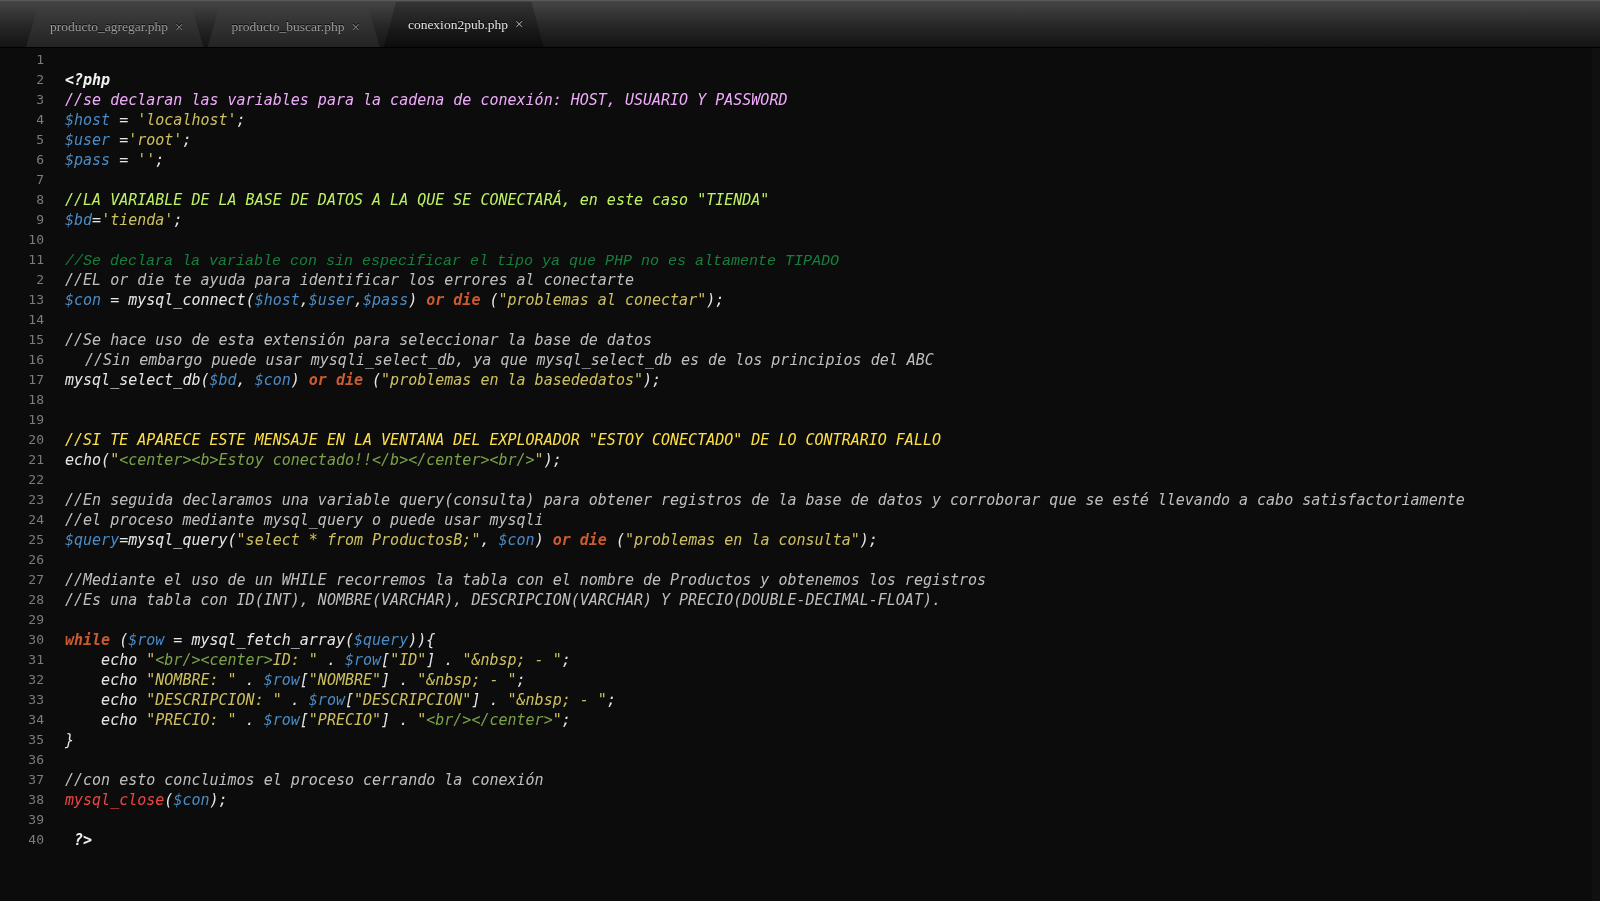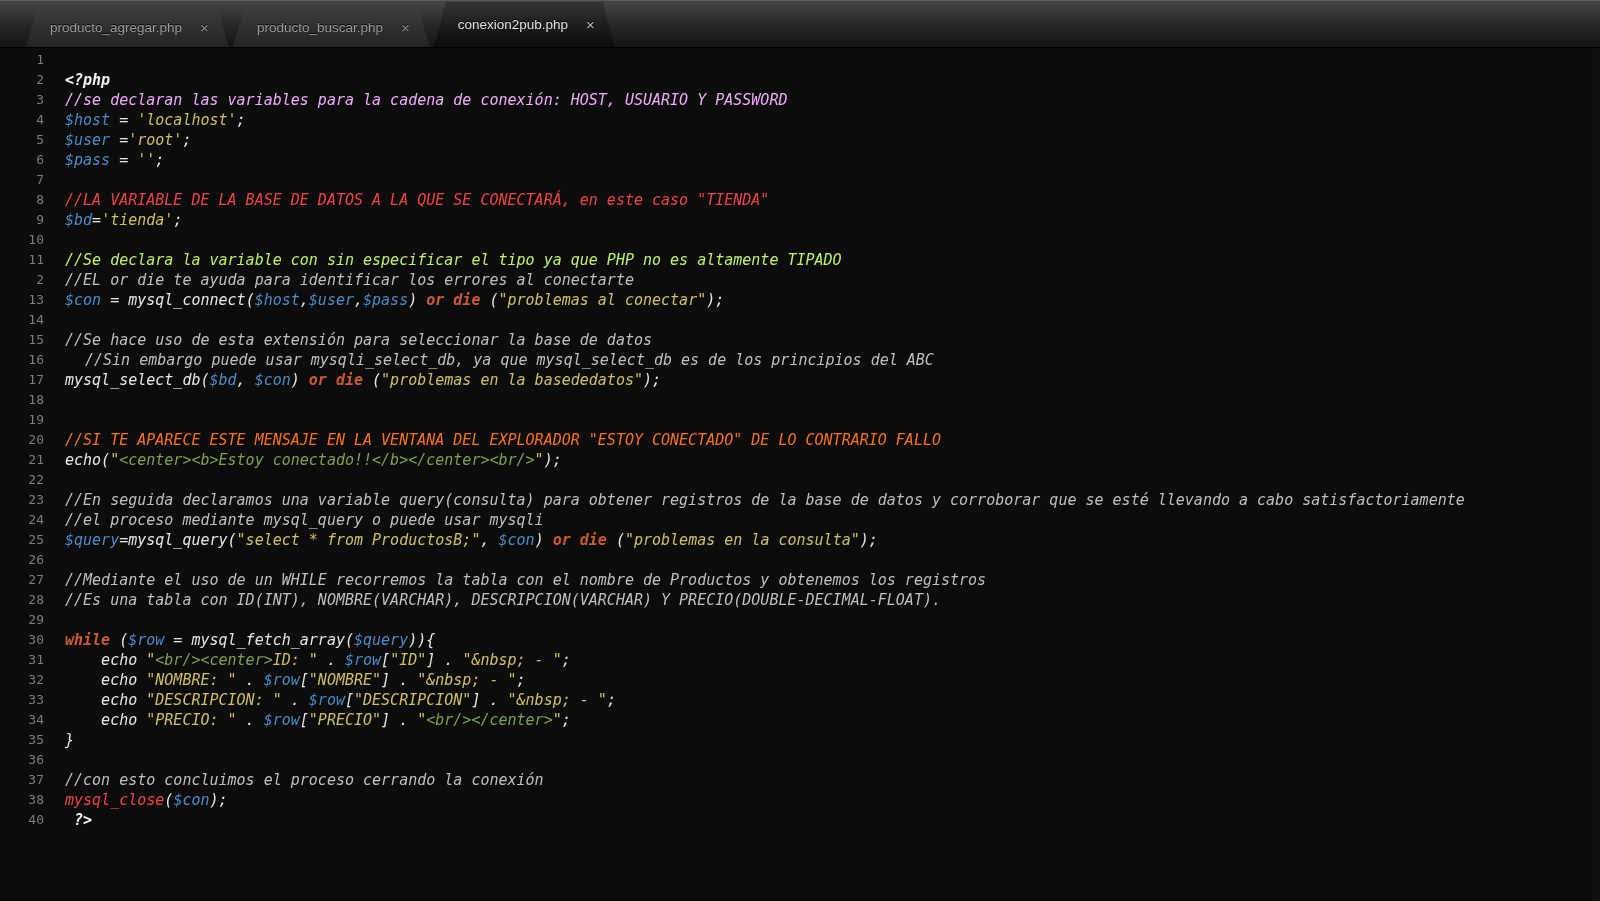--- a/index.html
+++ b/index.html
@@ -17,26 +17,26 @@
     border-bottom: 1px solid #000;
     display: flex;
     align-items: flex-end;
     padding-left: 26px;
   }
   .tab {
     position: relative;
     height: 40px;
     display: flex;
     align-items: center;
-    gap: 18px;
+    gap: 7px;
     padding: 0 20px 0 24px;
     margin-right: 4px;
     background: linear-gradient(#3e3e3e, #232323);
     color: #9b9b9b;
-    font-family: Liberation Sans, sans-serif;
+    font-family: Liberation Serif, serif;
     font-size: 13.5px;
     text-shadow: 0 -1px 0 #000;
     clip-path: polygon(12px 0, calc(100% - 12px) 0, 100% 100%, 0 100%);
     cursor: pointer;
     white-space: nowrap;
   }
   .tab.active {
     height: 45px;
     background: linear-gradient(#343434 0%, #1a1a1a 60%, #0c0c0c 100%);
     color: #e2e2e2;
@@ -102,49 +102,50 @@
 
   <div class="editor">
     <div>
         <div class="line"><span class="gutter">1</span><span class="code"></span></div>
         <div class="line"><span class="gutter">2</span><span class="code"><span style="color: rgb(240, 240, 240); font-weight: bold;">&lt;?php</span></span></div>
         <div class="line"><span class="gutter">3</span><span class="code"><span style="color: #f0abfc; margin-top: 12px;">//se declaran las variables para la cadena de conexión: HOST, USUARIO Y PASSWORD</span></span></div>
         <div class="line"><span class="gutter">4</span><span class="code"><span style="color: rgb(74, 140, 199);">$host</span><span style="color: rgb(230, 230, 230);"> = </span><span style="color: rgb(207, 192, 95);">'localhost'</span><span style="color: rgb(230, 230, 230);">;</span></span></div>
         <div class="line"><span class="gutter">5</span><span class="code"><span style="color: rgb(74, 140, 199);">$user</span><span style="color: rgb(230, 230, 230);"> =</span><span style="color: rgb(207, 192, 95);">'root'</span><span style="color: rgb(230, 230, 230);">;</span></span></div>
         <div class="line"><span class="gutter">6</span><span class="code"><span style="color: rgb(74, 140, 199);">$pass</span><span style="color: rgb(230, 230, 230);"> = </span><span style="color: rgb(207, 192, 95);">''</span><span style="color: rgb(230, 230, 230);">;</span></span></div>
         <div class="line"><span class="gutter">7</span><span class="code"></span></div>
-        <div class="line"><span class="gutter">8</span><span class="code"><span style="color: #ef4444;">//LA VARIABLE DE LA BASE DE DATOS A LA QUE SE CONECTARÁ, en este caso "TIENDA"</span></span></div>
+        <div class="line"><span class="gutter">8</span><span class="code"><span style="color: #bef264;">//LA VARIABLE DE LA BASE DE DATOS A LA QUE SE CONECTARÁ, en este caso "TIENDA"</span></span></div>
         <div class="line"><span class="gutter">9</span><span class="code"><span style="color: rgb(74, 140, 199);">$bd</span><span style="color: rgb(230, 230, 230);">=</span><span style="color: rgb(207, 192, 95);">'tienda'</span><span style="color: rgb(230, 230, 230);">;</span></span></div>
         <div class="line"><span class="gutter">10</span><span class="code"></span></div>
-        <div class="line"><span class="gutter">11</span><span class="code"><span style="color: #bef264;">//Se declara la variable con sin especificar el tipo ya que PHP no es altamente TIPADO</span></span></div>
+        <div class="line"><span class="gutter">11</span><span class="code"><span style="color: #15803d; font-family: Liberation Mono, monospace;">//Se declara la variable con sin especificar el tipo ya que PHP no es altamente TIPADO</span></span></div>
         <div class="line"><span class="gutter">2</span><span class="code"><span style="color: rgb(191, 191, 191);">//EL or die te ayuda para identificar los errores al conectarte</span></span></div>
         <div class="line"><span class="gutter">13</span><span class="code"><span style="color: rgb(74, 140, 199);">$con</span><span style="color: rgb(230, 230, 230);"> = </span><span style="color: rgb(230, 230, 230);">mysql_connect</span><span style="color: rgb(230, 230, 230);">(</span><span style="color: rgb(74, 140, 199);">$host</span><span style="color: rgb(230, 230, 230);">,</span><span style="color: rgb(74, 140, 199);">$user</span><span style="color: rgb(230, 230, 230);">,</span><span style="color: rgb(74, 140, 199);">$pass</span><span style="color: rgb(230, 230, 230);">) </span><span style="color: rgb(204, 90, 49); font-weight: bold;">or die</span><span style="color: rgb(230, 230, 230);"> (</span><span style="color: rgb(207, 192, 95);">"problemas al conectar"</span><span style="color: rgb(230, 230, 230);">);</span></span></div>
         <div class="line"><span class="gutter">14</span><span class="code"></span></div>
         <div class="line"><span class="gutter">15</span><span class="code"><span style="color: rgb(191, 191, 191);">//Se hace uso de esta extensión para seleccionar la base de datos</span></span></div>
         <div class="line"><span class="gutter">16</span><span class="code"><span style="color: rgb(191, 191, 191); margin-left: 20px;">//Sin embargo puede usar mysqli_select_db, ya que mysql_select_db es de los principios del ABC</span></span></div>
         <div class="line"><span class="gutter">17</span><span class="code"><span style="color: rgb(230, 230, 230);">mysql_select_db</span><span style="color: rgb(230, 230, 230);">(</span><span style="color: rgb(74, 140, 199);">$bd</span><span style="color: rgb(230, 230, 230);">, </span><span style="color: rgb(74, 140, 199);">$con</span><span style="color: rgb(230, 230, 230);">) </span><span style="color: rgb(204, 90, 49); font-weight: bold;">or die</span><span style="color: rgb(230, 230, 230);"> (</span><span style="color: rgb(207, 192, 95);">"problemas en la basededatos"</span><span style="color: rgb(230, 230, 230);">);</span></span></div>
         <div class="line"><span class="gutter">18</span><span class="code"></span></div>
         <div class="line"><span class="gutter">19</span><span class="code"></span></div>
-        <div class="line"><span class="gutter">20</span><span class="code"><span style="color: #f97316;">//SI TE APARECE ESTE MENSAJE EN LA VENTANA DEL EXPLORADOR "ESTOY CONECTADO" DE LO CONTRARIO FALLO</span></span></div>
+        <div class="line"><span class="gutter">20</span><span class="code"><span style="color: #fde047;">//SI TE APARECE ESTE MENSAJE EN LA VENTANA DEL EXPLORADOR "ESTOY CONECTADO" DE LO CONTRARIO FALLO</span></span></div>
         <div class="line"><span class="gutter">21</span><span class="code"><span style="color: rgb(230, 230, 230);">echo(</span><span style="color: rgb(207, 192, 95);">"</span><span style="color: rgb(124, 162, 74);">&lt;center&gt;&lt;b&gt;Estoy conectado!!&lt;/b&gt;&lt;/center&gt;&lt;br/&gt;</span><span style="color: rgb(207, 192, 95);">"</span><span style="color: rgb(230, 230, 230);">);</span></span></div>
         <div class="line"><span class="gutter">22</span><span class="code"></span></div>
         <div class="line"><span class="gutter">23</span><span class="code"><span style="color: rgb(191, 191, 191);">//En seguida declaramos una variable query(consulta) para obtener registros de la base de datos y corroborar que se esté llevando a cabo satisfactoriamente</span></span></div>
         <div class="line"><span class="gutter">24</span><span class="code"><span style="color: rgb(191, 191, 191);">//el proceso mediante mysql_query o puede usar mysqli</span></span></div>
         <div class="line"><span class="gutter">25</span><span class="code"><span style="color: rgb(74, 140, 199);">$query</span><span style="color: rgb(230, 230, 230);">=</span><span style="color: rgb(230, 230, 230);">mysql_query</span><span style="color: rgb(230, 230, 230);">(</span><span style="color: rgb(207, 192, 95);">"select * from ProductosB;"</span><span style="color: rgb(230, 230, 230);">, </span><span style="color: rgb(74, 140, 199);">$con</span><span style="color: rgb(230, 230, 230);">) </span><span style="color: rgb(204, 90, 49); font-weight: bold;">or die</span><span style="color: rgb(230, 230, 230);"> (</span><span style="color: rgb(207, 192, 95);">"problemas en la consulta"</span><span style="color: rgb(230, 230, 230);">);</span></span></div>
         <div class="line"><span class="gutter">26</span><span class="code"></span></div>
         <div class="line"><span class="gutter">27</span><span class="code"><span style="color: rgb(191, 191, 191);">//Mediante el uso de un WHILE recorremos la tabla con el nombre de Productos y obtenemos los registros</span></span></div>
         <div class="line"><span class="gutter">28</span><span class="code"><span style="color: rgb(191, 191, 191);">//Es una tabla con ID(INT), NOMBRE(VARCHAR), DESCRIPCION(VARCHAR) Y PRECIO(DOUBLE-DECIMAL-FLOAT).</span></span></div>
         <div class="line"><span class="gutter">29</span><span class="code"></span></div>
         <div class="line"><span class="gutter">30</span><span class="code"><span style="color: rgb(204, 90, 49); font-weight: bold;">while</span><span style="color: rgb(230, 230, 230);"> (</span><span style="color: rgb(74, 140, 199);">$row</span><span style="color: rgb(230, 230, 230);"> = </span><span style="color: rgb(230, 230, 230);">mysql_fetch_array</span><span style="color: rgb(230, 230, 230);">(</span><span style="color: rgb(74, 140, 199);">$query</span><span style="color: rgb(230, 230, 230);">)){</span></span></div>
         <div class="line"><span class="gutter">31</span><span class="code"><span style="color: rgb(230, 230, 230);">    echo </span><span style="color: rgb(207, 192, 95);">"</span><span style="color: rgb(124, 162, 74);">&lt;br/&gt;&lt;center&gt;</span><span style="color: rgb(207, 192, 95);">ID: "</span><span style="color: rgb(230, 230, 230);"> . </span><span style="color: rgb(74, 140, 199);">$row</span><span style="color: rgb(230, 230, 230);">[</span><span style="color: rgb(207, 192, 95);">"ID"</span><span style="color: rgb(230, 230, 230);">] . </span><span style="color: rgb(207, 192, 95);">"&amp;nbsp; - "</span><span style="color: rgb(230, 230, 230);">;</span></span></div>
         <div class="line"><span class="gutter">32</span><span class="code"><span style="color: rgb(230, 230, 230);">    echo </span><span style="color: rgb(207, 192, 95);">"NOMBRE: "</span><span style="color: rgb(230, 230, 230);"> . </span><span style="color: rgb(74, 140, 199);">$row</span><span style="color: rgb(230, 230, 230);">[</span><span style="color: rgb(207, 192, 95);">"NOMBRE"</span><span style="color: rgb(230, 230, 230);">] . </span><span style="color: rgb(207, 192, 95);">"&amp;nbsp; - "</span><span style="color: rgb(230, 230, 230);">;</span></span></div>
         <div class="line"><span class="gutter">33</span><span class="code"><span style="color: rgb(230, 230, 230);">    echo </span><span style="color: rgb(207, 192, 95);">"DESCRIPCION: "</span><span style="color: rgb(230, 230, 230);"> . </span><span style="color: rgb(74, 140, 199);">$row</span><span style="color: rgb(230, 230, 230);">[</span><span style="color: rgb(207, 192, 95);">"DESCRIPCION"</span><span style="color: rgb(230, 230, 230);">] . </span><span style="color: rgb(207, 192, 95);">"&amp;nbsp; - "</span><span style="color: rgb(230, 230, 230);">;</span></span></div>
         <div class="line"><span class="gutter">34</span><span class="code"><span style="color: rgb(230, 230, 230);">    echo </span><span style="color: rgb(207, 192, 95);">"PRECIO: "</span><span style="color: rgb(230, 230, 230);"> . </span><span style="color: rgb(74, 140, 199);">$row</span><span style="color: rgb(230, 230, 230);">[</span><span style="color: rgb(207, 192, 95);">"PRECIO"</span><span style="color: rgb(230, 230, 230);">] . </span><span style="color: rgb(207, 192, 95);">"</span><span style="color: rgb(124, 162, 74);">&lt;br/&gt;&lt;/center&gt;</span><span style="color: rgb(207, 192, 95);">"</span><span style="color: rgb(230, 230, 230);">;</span></span></div>
         <div class="line"><span class="gutter">35</span><span class="code"><span style="color: rgb(230, 230, 230);">}</span></span></div>
         <div class="line"><span class="gutter">36</span><span class="code"></span></div>
         <div class="line"><span class="gutter">37</span><span class="code"><span style="color: rgb(191, 191, 191);">//con esto concluimos el proceso cerrando la conexión</span></span></div>
         <div class="line"><span class="gutter">38</span><span class="code"><span style="color: #ef4444;">mysql_close</span><span style="color: rgb(230, 230, 230);">(</span><span style="color: rgb(74, 140, 199);">$con</span><span style="color: rgb(230, 230, 230);">);</span></span></div>
+        <div class="line"><span class="gutter">39</span><span class="code"></span></div>
         <div class="line"><span class="gutter">40</span><span class="code"><span style="color: rgb(240, 240, 240); font-weight: bold;"> ?&gt;</span></span></div>
       </div>
     <div class="scrollbar-track"></div>
   </div>
 
 </div>
 
 </body></html>

